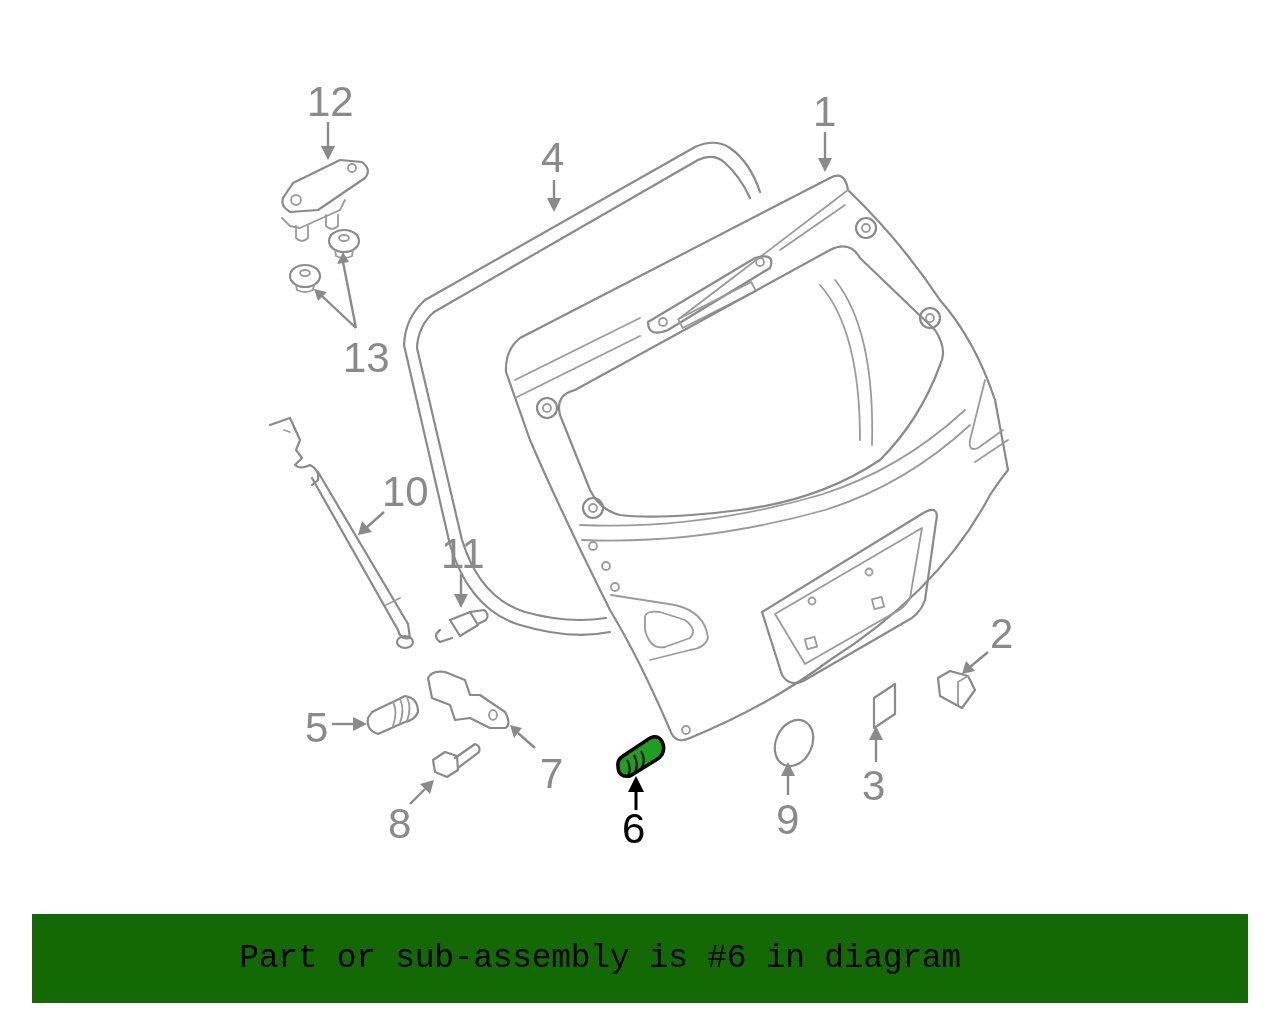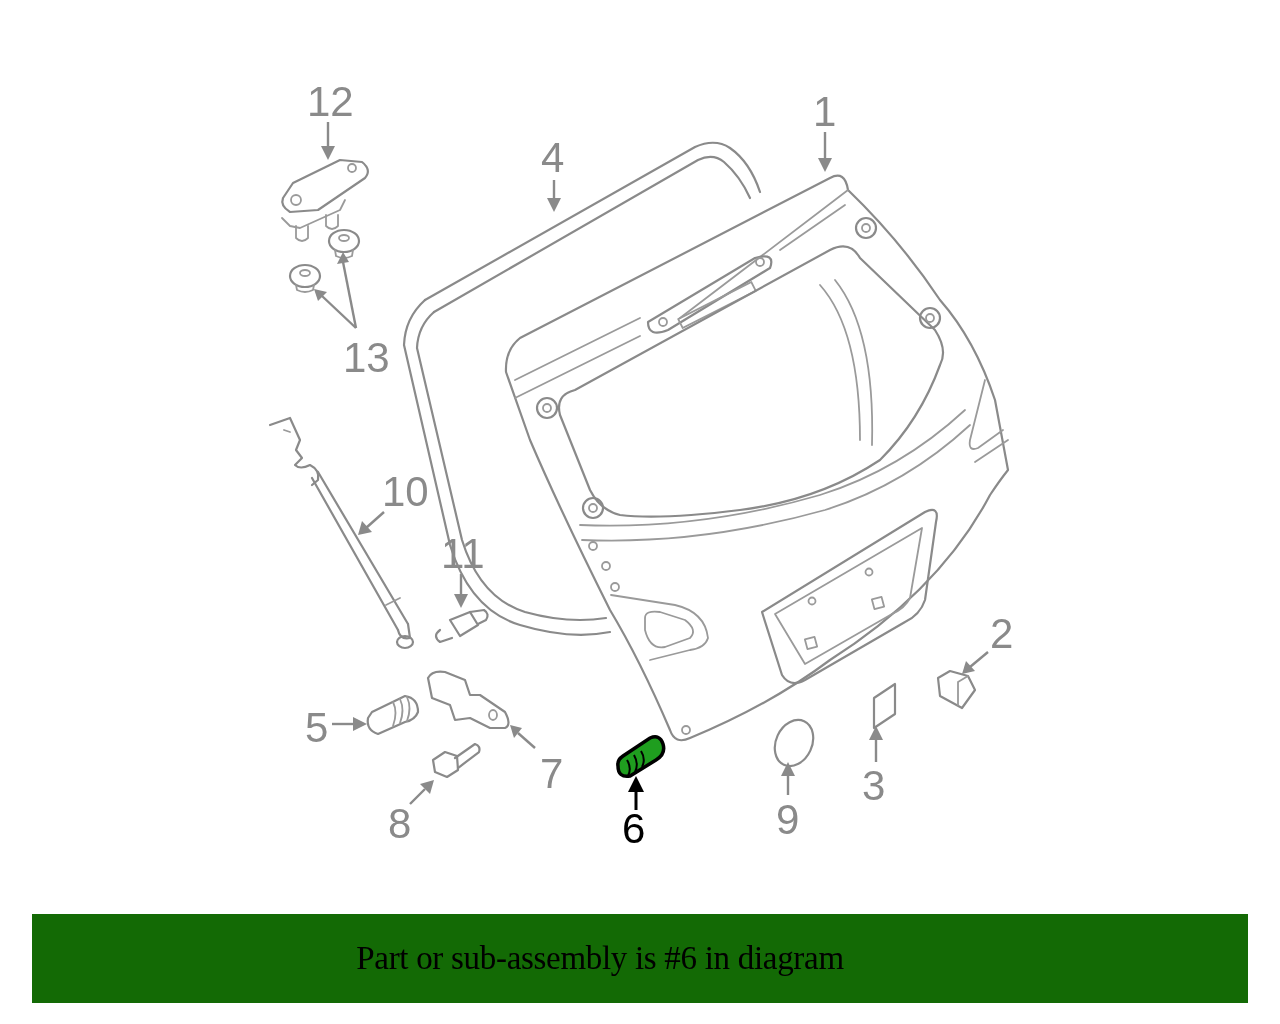--- a/index.html
+++ b/index.html
@@ -11,21 +11,21 @@
   .ln { fill: none; stroke: #8a8a8a; stroke-width: 2.2; stroke-linecap: round; stroke-linejoin: round; }
   .ln2 { fill: none; stroke: #9a9a9a; stroke-width: 1.8; stroke-linecap: round; stroke-linejoin: round; }
   .arr { fill: #8a8a8a; }
   .arrk { fill: #000; }
   .lead { stroke: #8a8a8a; stroke-width: 2.4; fill: none; }
   .leadk { stroke: #000; stroke-width: 3; fill: none; }
   #banner { position: absolute; left: 32px; top: 914px; width: 1216px; height: 89px;
             background: var(--banner-bg, #136a05); display: flex; flex-direction: column;
             align-items: center; justify-content: center; box-sizing: border-box; padding-right: 80px; }
   #banner .line { color: #000; font-size: 33px; line-height: 39px; letter-spacing: -0.3px;
-                  font-family: Liberation Serif, serif; white-space: nowrap; }
+                  font-family: Liberation Mono, monospace; white-space: nowrap; }
 </style>
 </head>
 <body>
 
 <svg id="diagram" viewBox="0 0 1280 1024" xmlns="http://www.w3.org/2000/svg">
 
   <g>
     <path class="ln" d="M 425 300 Q 405 318 404 345 L 450 545 Q 470 610 520 625 Q 570 640 610 632"></path>
     <path class="ln" d="M 425 300 L 695 147 Q 715 138 730 148 Q 750 162 760 192"></path>
     <path class="ln" d="M 434 312 Q 418 326 417 348 L 462 540 Q 480 598 525 612 Q 568 624 606 618"></path>

